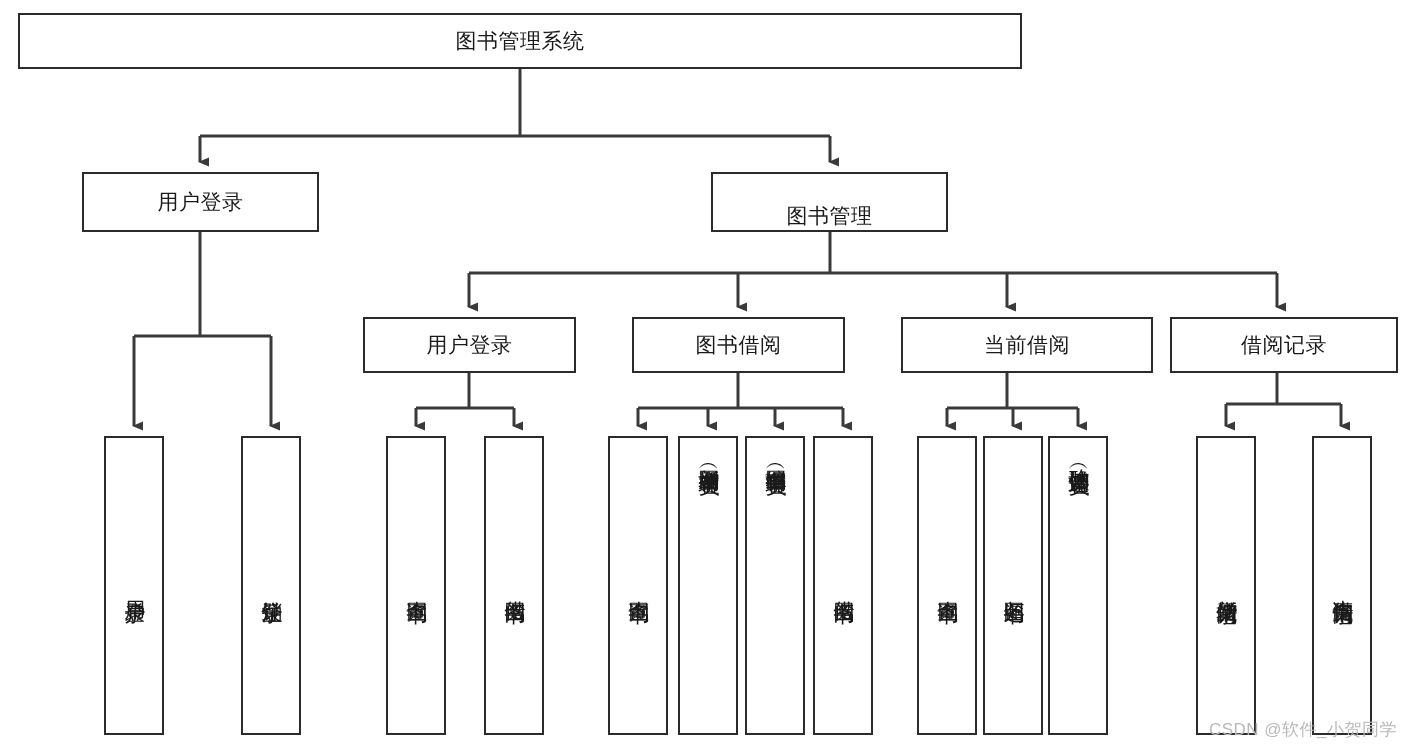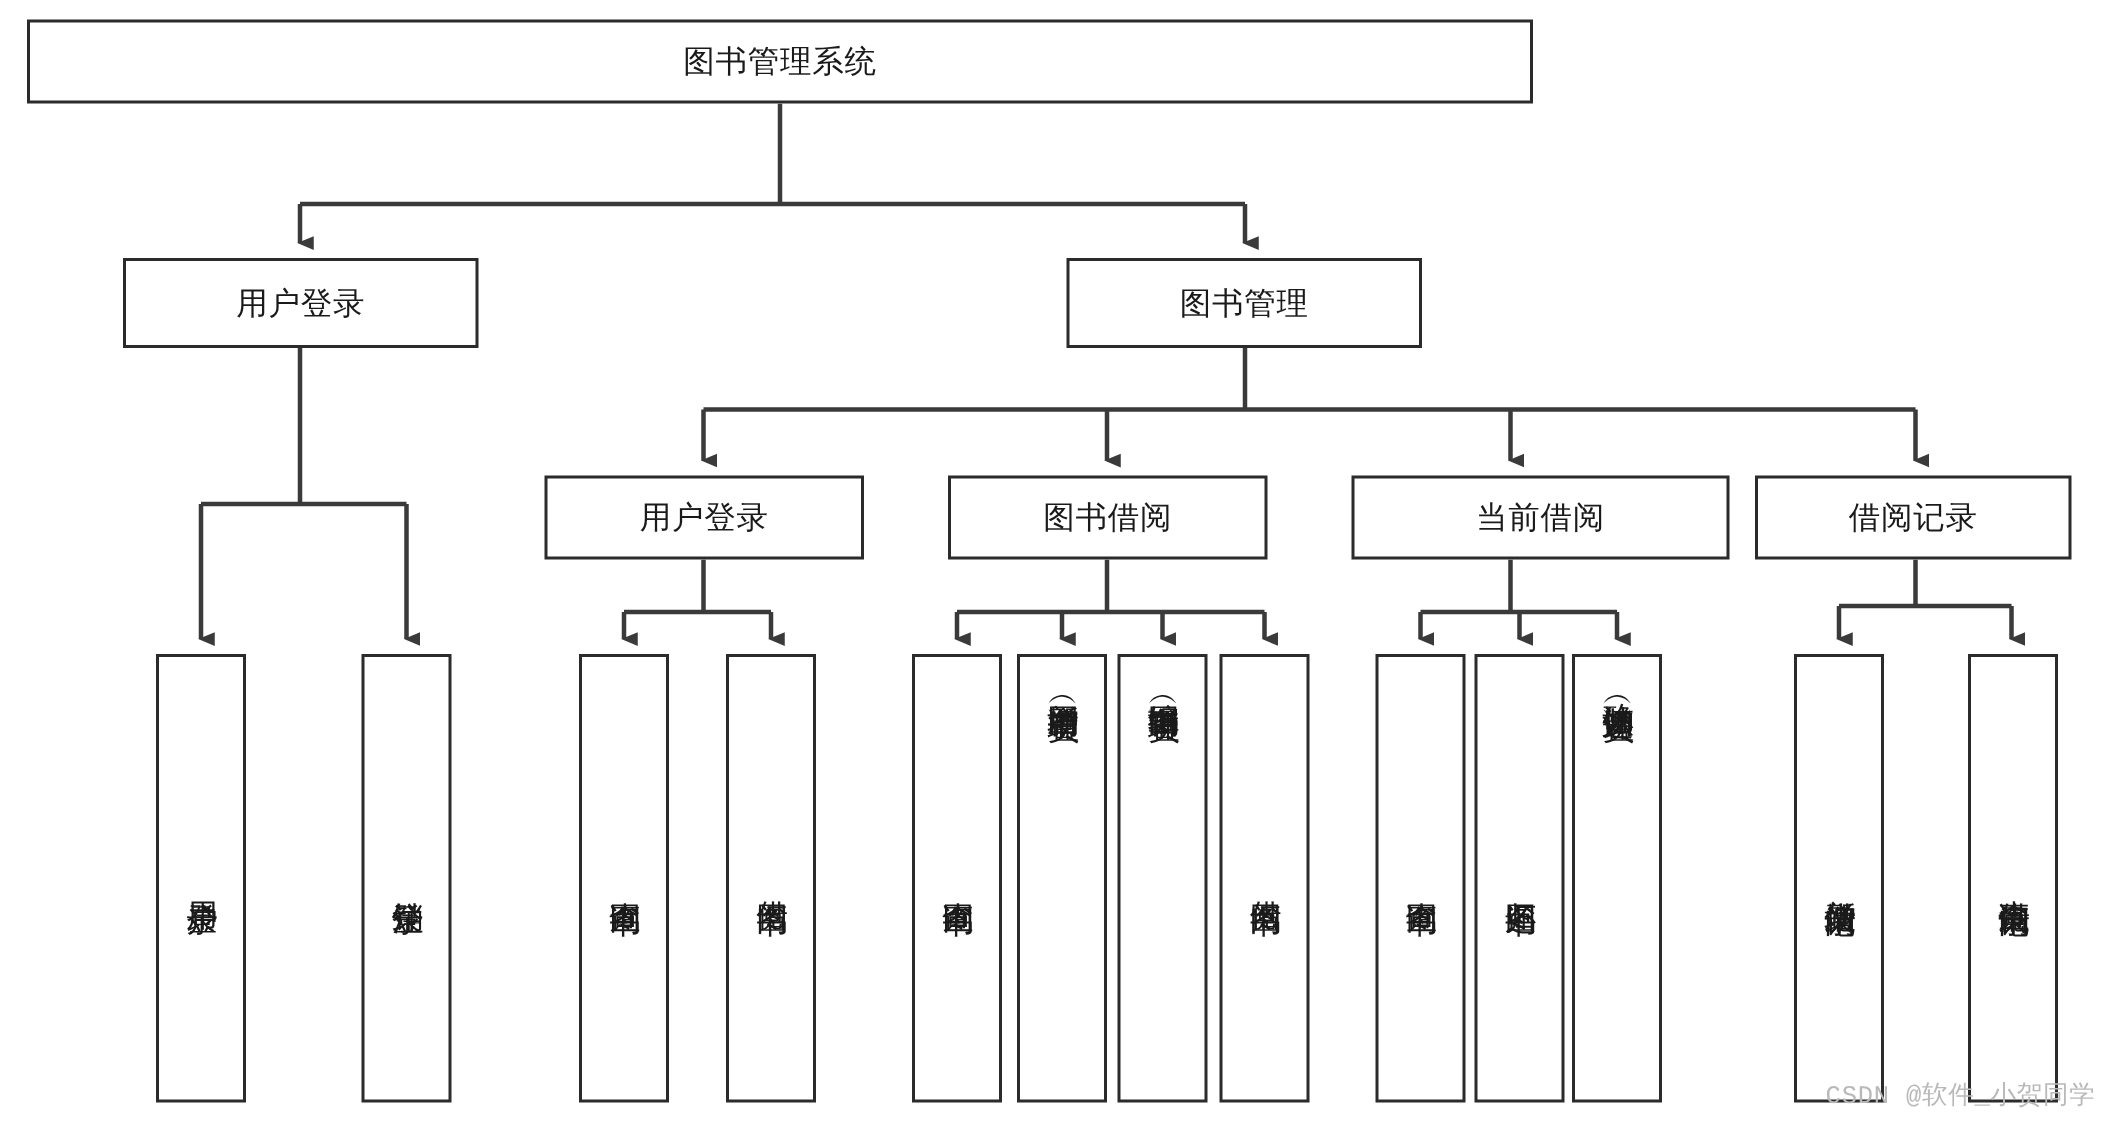--- a/index.html
+++ b/index.html
@@ -59,21 +59,21 @@
     padding-top: 0;
   }
   #watermark {
     position: absolute;
     right: 8px;
     bottom: 6px;
     font-size: 17px;
     color: #b9b9b9;
     letter-spacing: 0.5px;
     white-space: nowrap;
-    font-family: Liberation Mono, monospace;
+    font-family: Liberation Sans, sans-serif;
   }
 </style>
 </head>
 <body>
 
 <div id="diagram-root">
 
   <svg id="edge-layer" viewBox="0 0 1405 747" width="1405" height="747" xmlns="http://www.w3.org/2000/svg">
     <defs>
       <marker id="arrow" viewBox="0 0 12 12" refX="6" refY="10" markerWidth="11" markerHeight="11" orient="auto-start-reverse" markerUnits="userSpaceOnUse">
@@ -125,34 +125,34 @@
     </g>
   </svg>
 
   <div class="node node-h" style="left:18px; top:13px; width:1004px; height:56px;justify-content:center;">
     <span>图书管理系统</span>
   </div>
 
   <div class="node node-h" style="left:82px; top:172px; width:237px; height:60px;">
     <span>用户登录</span>
   </div>
-  <div class="node node-h" style="left:711px; top:172px; width:237px; height:60px;">
+  <div class="node node-h" style="left:711px; top:172px; width:237px; height:60px;align-items:flex-end;">
     <span>图书管理</span>
   </div>
 
   <div class="node node-h" style="left:363px; top:317px; width:213px; height:56px;">
     <span>用户登录</span>
   </div>
   <div class="node node-h" style="left:632px; top:317px; width:213px; height:56px;justify-content:center;">
     <span>图书借阅</span>
   </div>
   <div class="node node-h" style="left:901px; top:317px; width:252px; height:56px;">
     <span>当前借阅</span>
   </div>
-  <div class="node node-h" style="left:1170px; top:317px; width:211px; height:56px;">
+  <div class="node node-h" style="left:1170px; top:317px; width:228px; height:56px;">
     <span>借阅记录</span>
   </div>
 
   <div class="node node-v centered" style="left:104px; top:436px; width:60px; height:299px;">
     <span class="vlabel">用户登录</span>
   </div>
   <div class="node node-v centered" style="left:241px; top:436px; width:60px; height:299px;">
     <span class="vlabel">注销登录</span>
   </div>
 

